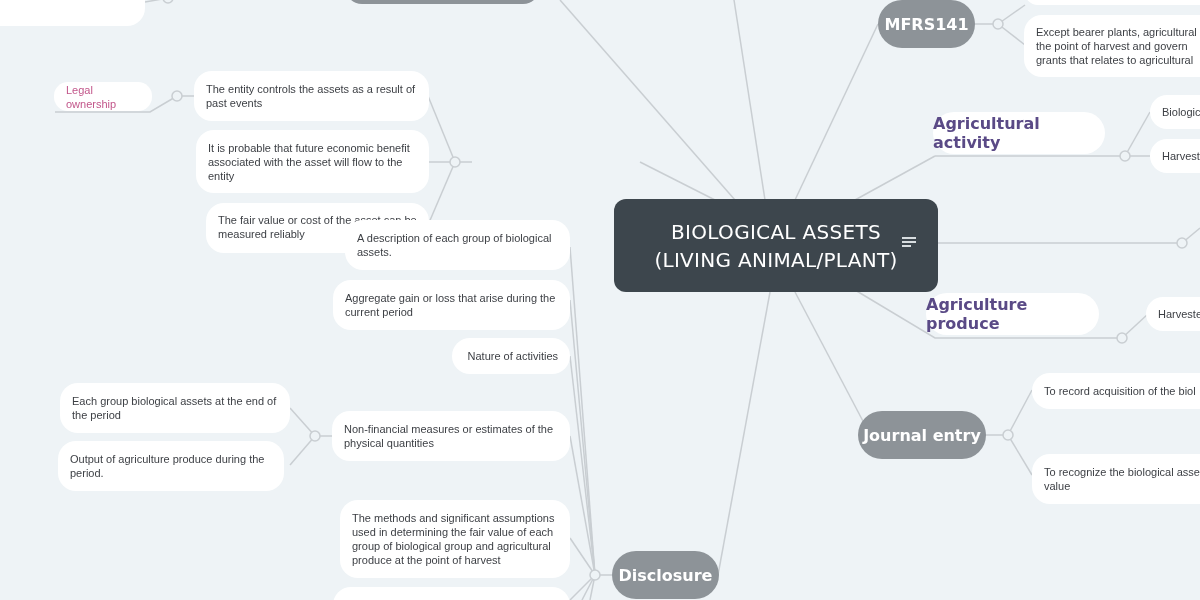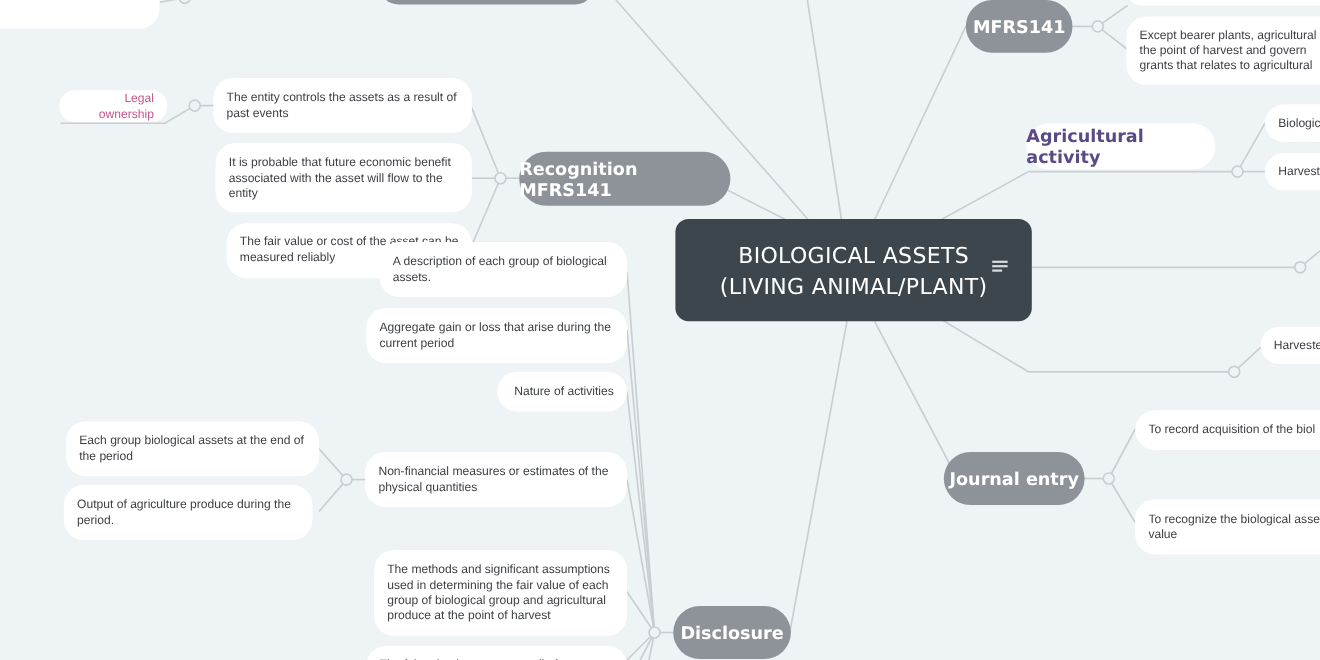--- a/index.html
+++ b/index.html
@@ -134,47 +134,47 @@
     <span>Agricultural activity</span>
   </div>
   <div class="node leaf" style="left:1150px; top:95px; width:80px; height:34px;">
     <span>Biologic</span>
   </div>
   <div class="node leaf" style="left:1150px; top:139px; width:80px; height:34px;">
     <span>Harvest</span>
   </div>
 
 
+  <div class="node purple" style="left:926px; top:293px; width:173px; height:42px;">
+    <span>Agriculture produce</span>
+  </div>
   <div class="node leaf" style="left:1146px; top:297px; width:80px; height:34px;">
     <span>Harveste</span>
   </div>
 
   <div class="node topic" style="left:858px; top:411px; width:128px; height:48px;">
     <span>Journal entry</span>
   </div>
   <div class="node leaf" style="left:1032px; top:373px; width:190px; height:36px; white-space:nowrap; overflow:hidden;">
     <span>To record acquisition of the biol</span>
   </div>
   <div class="node leaf" style="left:1032px; top:454px; width:190px; height:50px;">
     <span>To recognize the biological asse value</span>
   </div>
 
-  <div class="node topic" style="left:472px; top:138px; width:192px; height:49px;">
-    <span>Recognition MFRS141</span>
-  </div>
   <div class="node leaf" style="left:194px; top:71px; width:235px; height:50px;">
     <span>The entity controls the assets as a result of past events</span>
   </div>
   <div class="node leaf" style="left:196px; top:130px; width:233px; height:63px;">
     <span>It is probable that future economic benefit associated with the asset will flow to the entity</span>
   </div>
   <div class="node leaf" style="left:206px; top:203px; width:223px; height:50px; align-items:flex-start;">
     <span>The fair value or cost of the asset can be measured reliably</span>
   </div>
-  <div class="node leaf pink" style="left:54px; top:82px; width:98px; height:29px;text-align:right;">
+  <div class="node leaf pink" style="left:54px; top:82px; width:98px; height:29px;">
     <span>Legal ownership</span>
   </div>
 
   <div class="node leaf" style="left:345px; top:220px; width:225px; height:50px;">
     <span>A description of each group of biological assets.</span>
   </div>
   <div class="node leaf" style="left:333px; top:280px; width:237px; height:50px;">
     <span>Aggregate gain or loss that arise during the current period</span>
   </div>
   <div class="node leaf right" style="left:452px; top:338px; width:118px; height:36px;">

